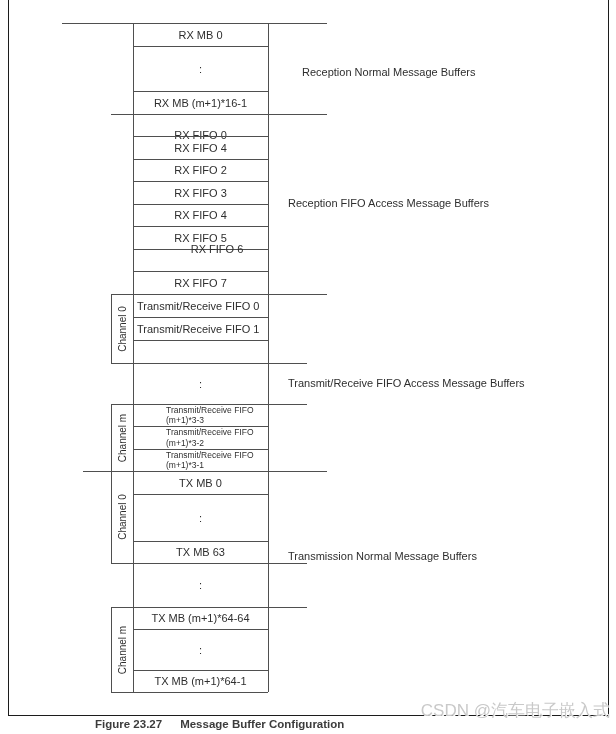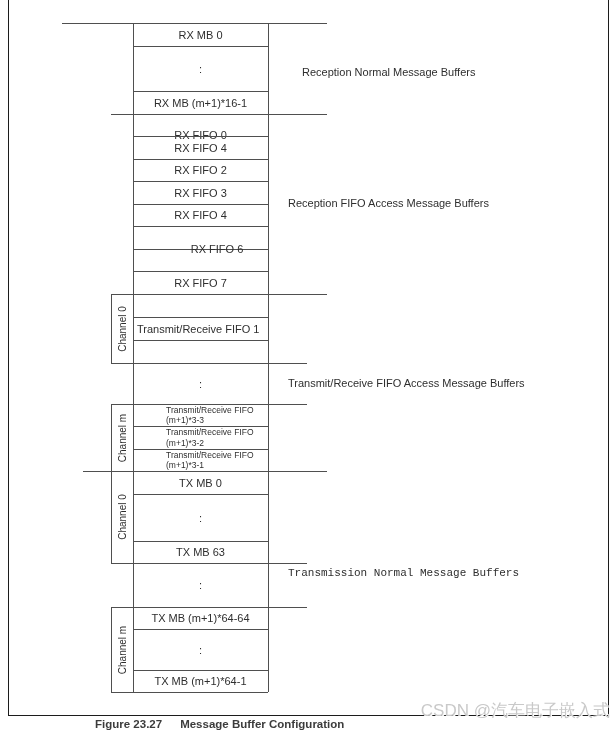--- a/index.html
+++ b/index.html
@@ -51,30 +51,32 @@
     <div class="row" style="left: 133px; top: 114px; width: 135px; height: 22px; margin-top: 10px;">RX FIFO 0</div>
     <div class="hline" style="left: 133px; top: 136px; width: 135px;"></div>
     <div class="row" style="left: 133px; top: 136px; width: 135px; height: 23px;">RX FIFO 4</div>
     <div class="hline" style="left: 133px; top: 159px; width: 135px;"></div>
     <div class="row" style="left: 133px; top: 159px; width: 135px; height: 22px;">RX FIFO 2</div>
     <div class="hline" style="left: 133px; top: 181px; width: 135px;"></div>
     <div class="row" style="left: 133px; top: 181px; width: 135px; height: 23px;">RX FIFO 3</div>
     <div class="hline" style="left: 133px; top: 204px; width: 135px;"></div>
     <div class="row" style="left: 133px; top: 204px; width: 135px; height: 22px;">RX FIFO 4</div>
     <div class="hline" style="left: 133px; top: 226px; width: 135px;"></div>
+    <div class="row" style="left: 133px; top: 226px; width: 135px; height: 23px;">RX FIFO 5</div>
     <div class="hline" style="left: 133px; top: 249px; width: 135px;"></div>
     <div class="row" style="left: 133px; top: 238px; width: 135px; height: 22px; padding-left: 33px;">RX FIFO 6</div>
     <div class="hline" style="left: 133px; top: 271px; width: 135px;"></div>
     <div class="row" style="left: 133px; top: 271px; width: 135px; height: 23px;">RX FIFO 7</div>
     <div class="hline" style="left: 111px; top: 294px; width: 216px;"></div>
     <div class="seclabel" style="left: 288px; top: 383px;">Transmit/Receive FIFO Access Message Buffers</div>
     <div class="vline" style="left: 111px; top: 294px; height: 69px;"></div>
     <div class="chanwrap" style="left: 111px; top: 294px; width: 22px; height: 69px;">
       <span>Channel 0</span>
     </div>
+    <div class="row left" style="left: 133px; top: 294px; width: 135px; height: 23px;">Transmit/Receive FIFO 0</div>
     <div class="hline" style="left: 133px; top: 317px; width: 135px;"></div>
     <div class="row left" style="left: 133px; top: 317px; width: 135px; height: 23px;">Transmit/Receive FIFO 1</div>
     <div class="hline" style="left: 133px; top: 340px; width: 135px;"></div>
     <div class="row dotscell" style="left: 133px; top: 363px; width: 135px; height: 41px;">:</div>
     <div class="vline" style="left: 111px; top: 404px; height: 67px;"></div>
     <div class="chanwrap" style="left: 111px; top: 404px; width: 22px; height: 67px;">
       <span>Channel m</span>
     </div>
     <div class="row small" style="left: 133px; top: 404px; width: 135px; height: 22px;">
       <span>Transmit/Receive FIFO</span>
@@ -84,21 +86,21 @@
     <div class="row small" style="left: 133px; top: 426px; width: 135px; height: 23px;">
       <span>Transmit/Receive FIFO</span>
       <span>(m+1)*3-2</span>
     </div>
     <div class="hline" style="left: 133px; top: 449px; width: 135px;"></div>
     <div class="row small" style="left: 133px; top: 449px; width: 135px; height: 22px;">
       <span>Transmit/Receive FIFO</span>
       <span>(m+1)*3-1</span>
     </div>
     <div class="hline" style="left: 83px; top: 471px; width: 244px;"></div>
-    <div class="seclabel" style="left: 288px; top: 573px; font-family: Liberation Mono, monospace;">Transmission Normal Message Buffers</div>
+    <div class="seclabel" style="left: 288px; top: 556px;">Transmission Normal Message Buffers</div>
     <div class="vline" style="left: 111px; top: 471px; height: 92px;"></div>
     <div class="chanwrap" style="left: 111px; top: 471px; width: 22px; height: 92px;">
       <span>Channel 0</span>
     </div>
     <div class="row" style="left: 133px; top: 471px; width: 135px; height: 23px;">TX MB 0</div>
     <div class="hline" style="left: 133px; top: 494px; width: 135px;"></div>
     <div class="row dotscell" style="left: 133px; top: 494px; width: 135px; height: 47px;">:</div>
     <div class="hline" style="left: 133px; top: 541px; width: 135px;"></div>
     <div class="row" style="left: 133px; top: 541px; width: 135px; height: 22px;">TX MB 63</div>
     <div class="row dotscell" style="left: 133px; top: 563px; width: 135px; height: 44px;">:</div>

